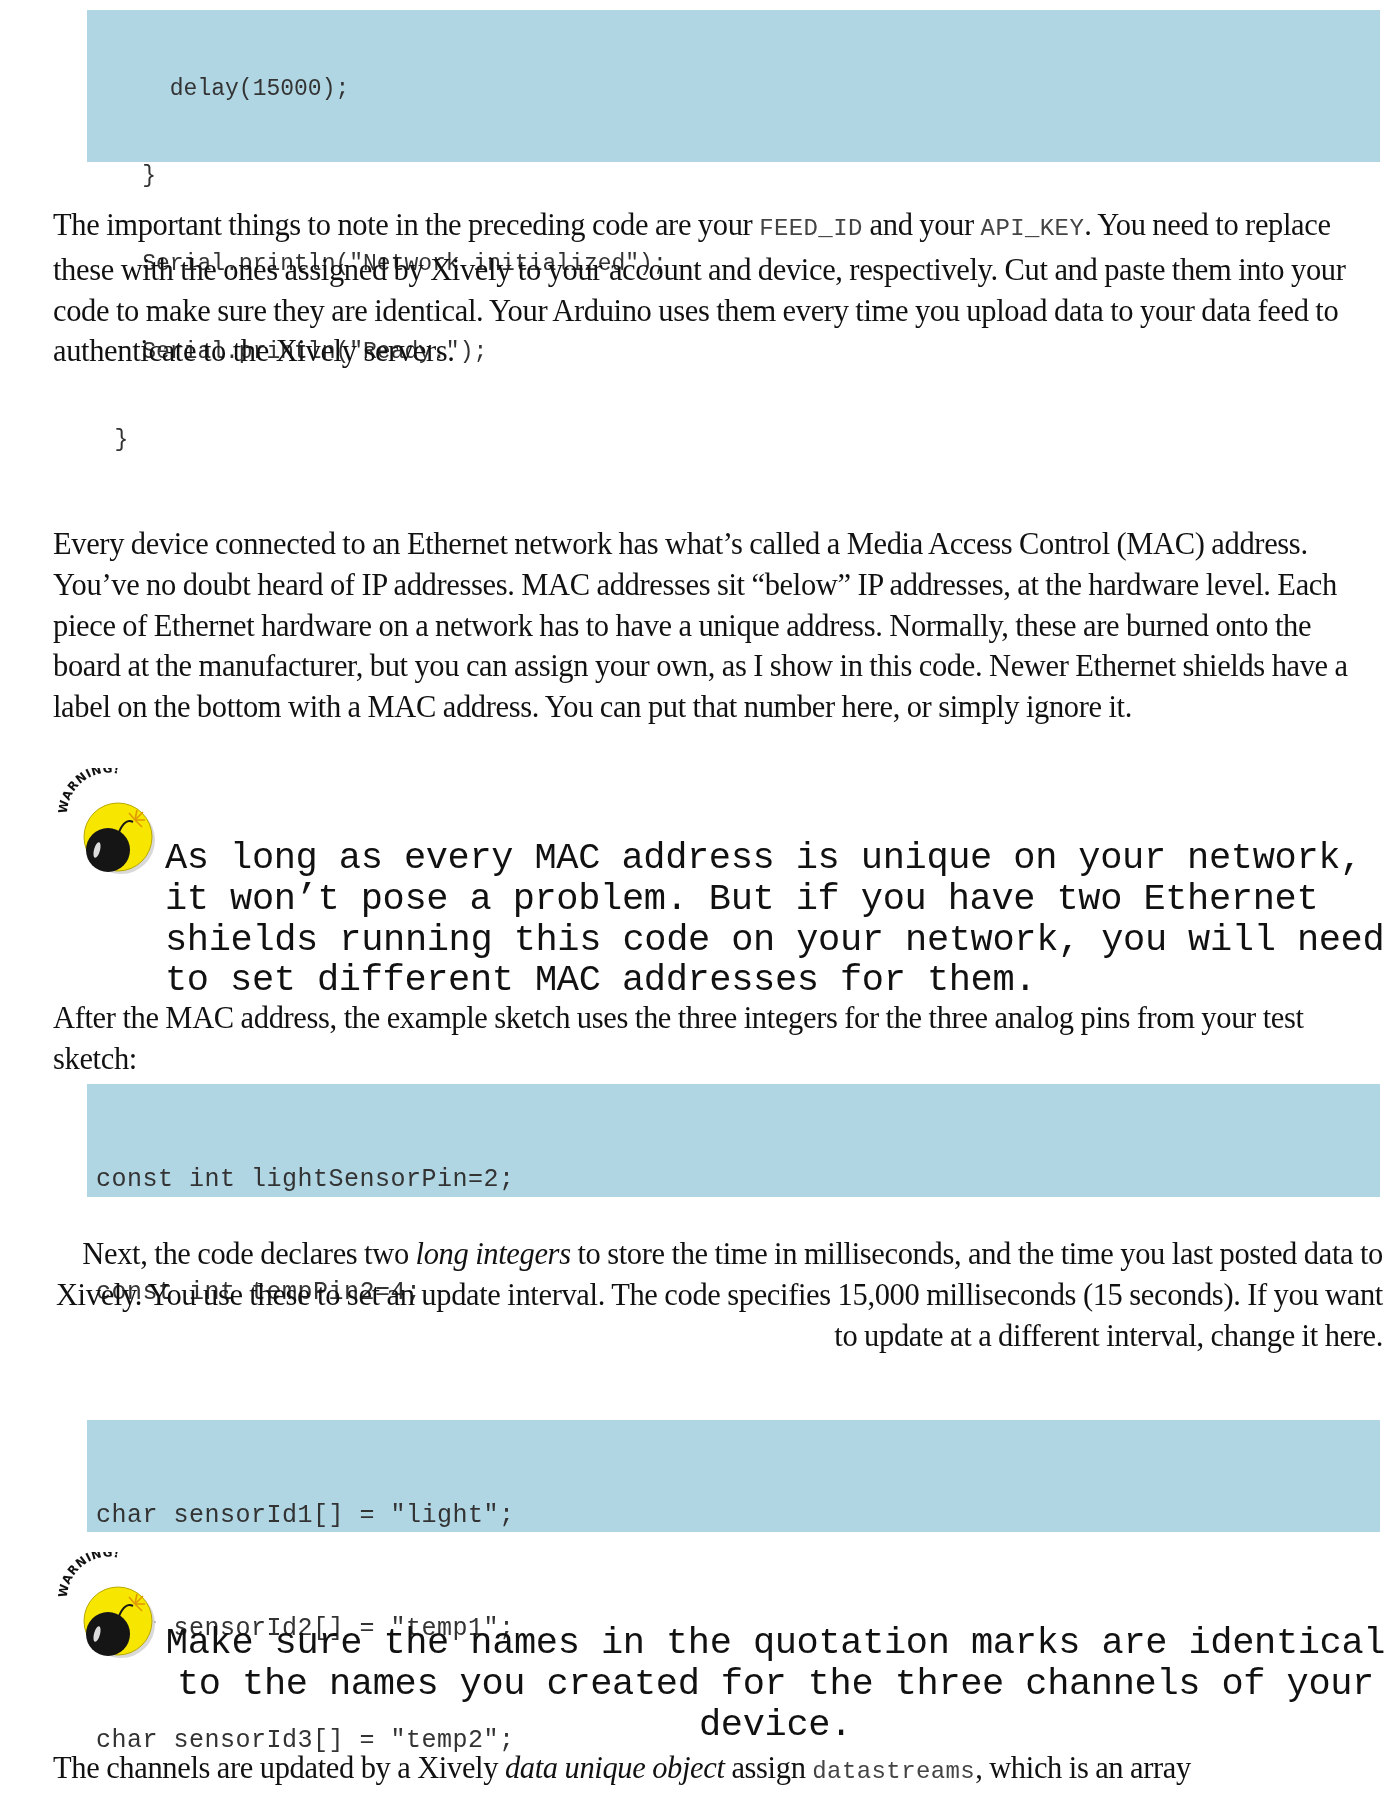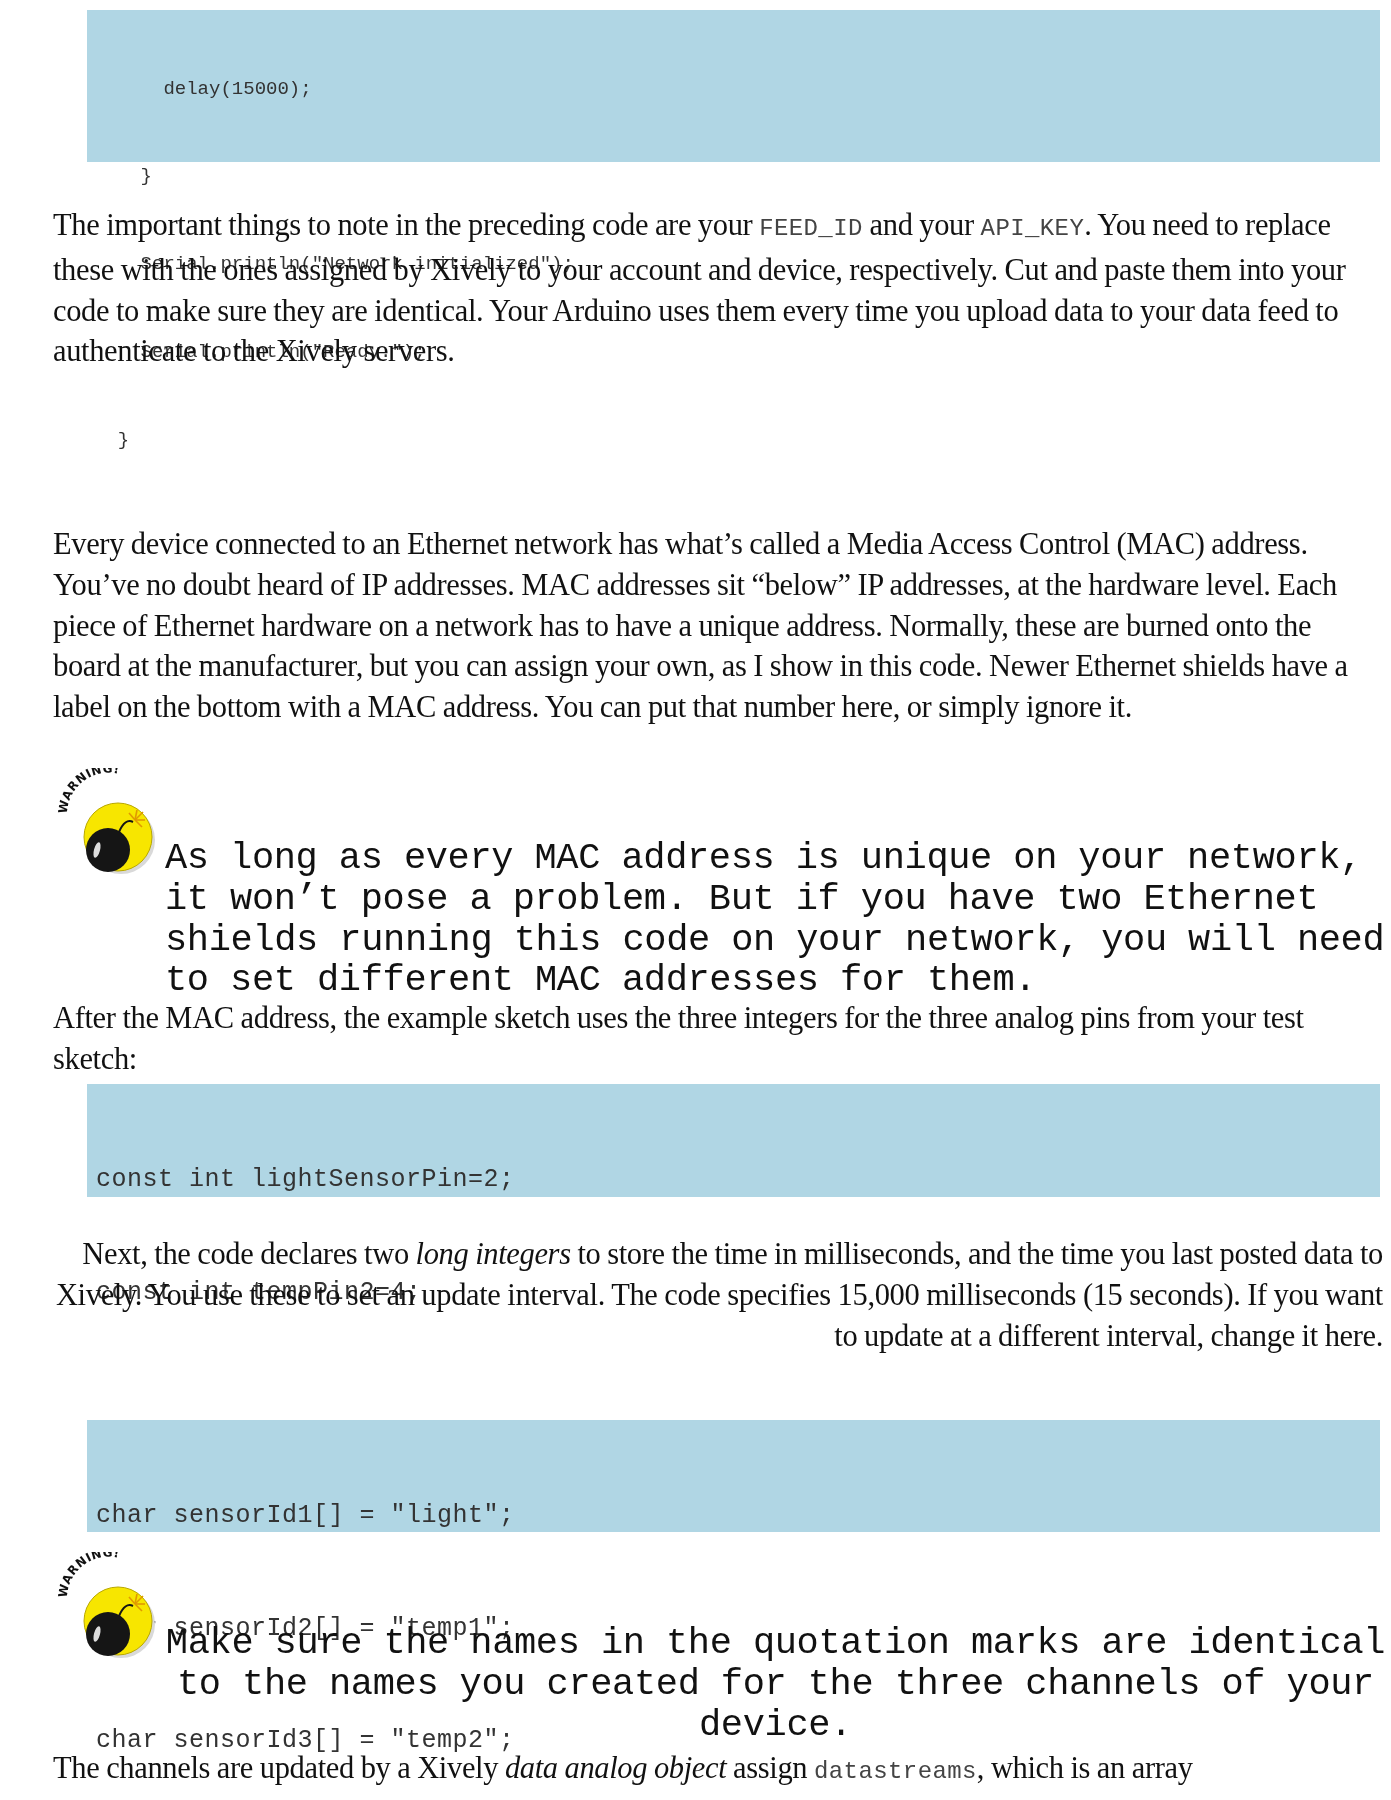--- a/index.html
+++ b/index.html
@@ -11,21 +11,21 @@
   .page { position: absolute; left: 0; top: 0; width: 1391px; height: 1800px; }
   .code {
     position: absolute;
     background: #b0d6e4;
     font-family: "Liberation Mono", "DejaVu Sans Mono", monospace;
     color: #333333;
     white-space: pre;
     box-sizing: border-box;
   }
   .code .line { display: block; }
-  .code.small { font-size: 19px; line-height: 29.3px; padding: 6px 0 0 8px; }
+  .code.small { font-size: 23px; line-height: 29.3px; padding: 6px 0 0 0; }
   .code.large { font-size: 25px; line-height: 37.5px; padding: 2px 0 17px 9px; letter-spacing: 0.5px; }
   .para {
     position: absolute;
     left: 53px; width: 1330px;
     font-size: 30.5px; line-height: 40.8px;
     letter-spacing: -0.35px;
     word-spacing: -0.5px;
     margin-top: 20px;
   }
   .mono { font-family: "Liberation Mono", "DejaVu Sans Mono", monospace; font-size: 24px; color: #444; letter-spacing: 0.4px; }
@@ -124,16 +124,16 @@
         <line x1="82" y1="52" x2="89" y2="59"></line>
         <line x1="82" y1="52" x2="76" y2="45"></line>
       </g>
     </svg>
     <div class="warn-text" style="top:1623px;text-align:center;">
       <div class="first">Make sure the names in the quotation marks are identical to the names you created for the three channels of your device.</div>
     </div>
   </div>
 
   <div class="para" style="top:1728px;">
-    <span>The channels are updated by a Xively </span><em>data analog object</em><span> assign </span><span class="mono">datastreams</span><span>, which is an array</span>
+    <span>The channels are updated by a Xively </span><em>data unique object</em><span> assign </span><span class="mono">datastreams</span><span>, which is an array</span>
   </div>
 
 </div>
 
 </body></html>

